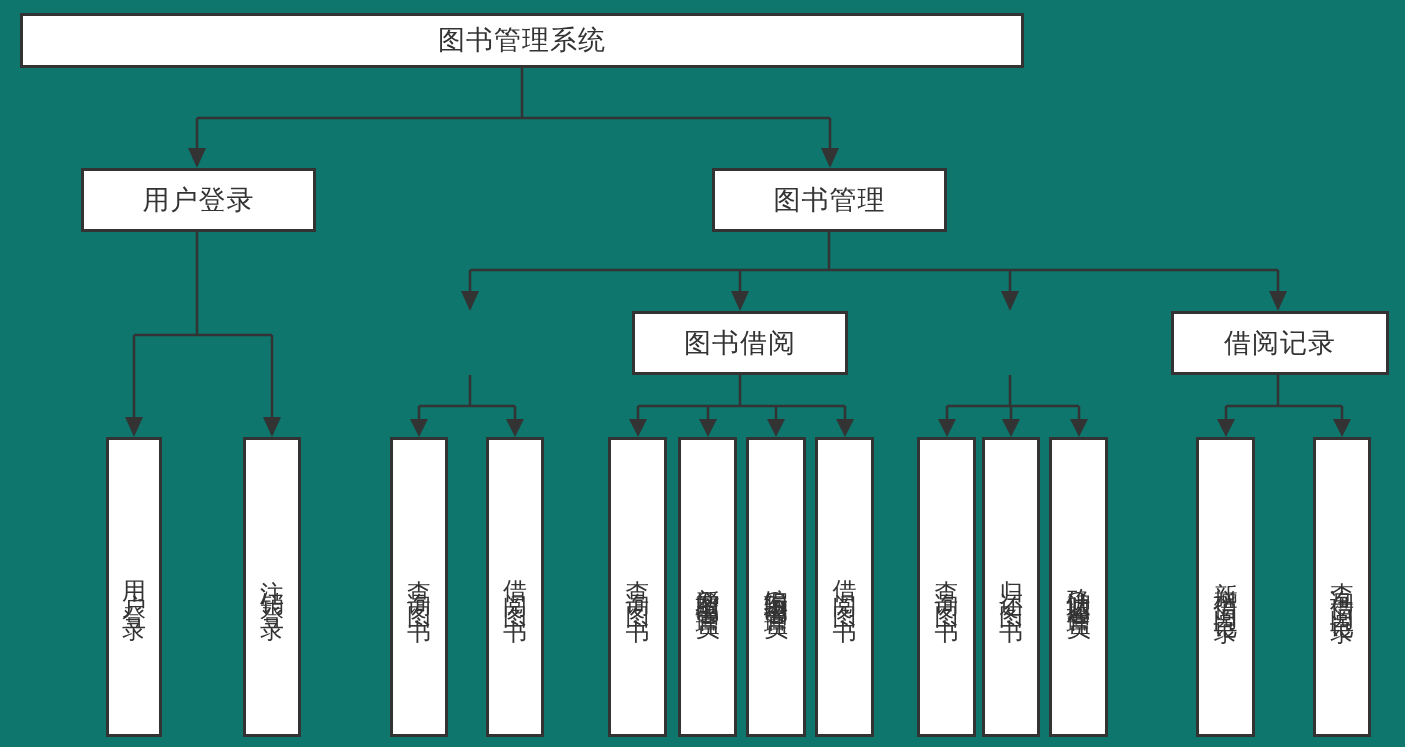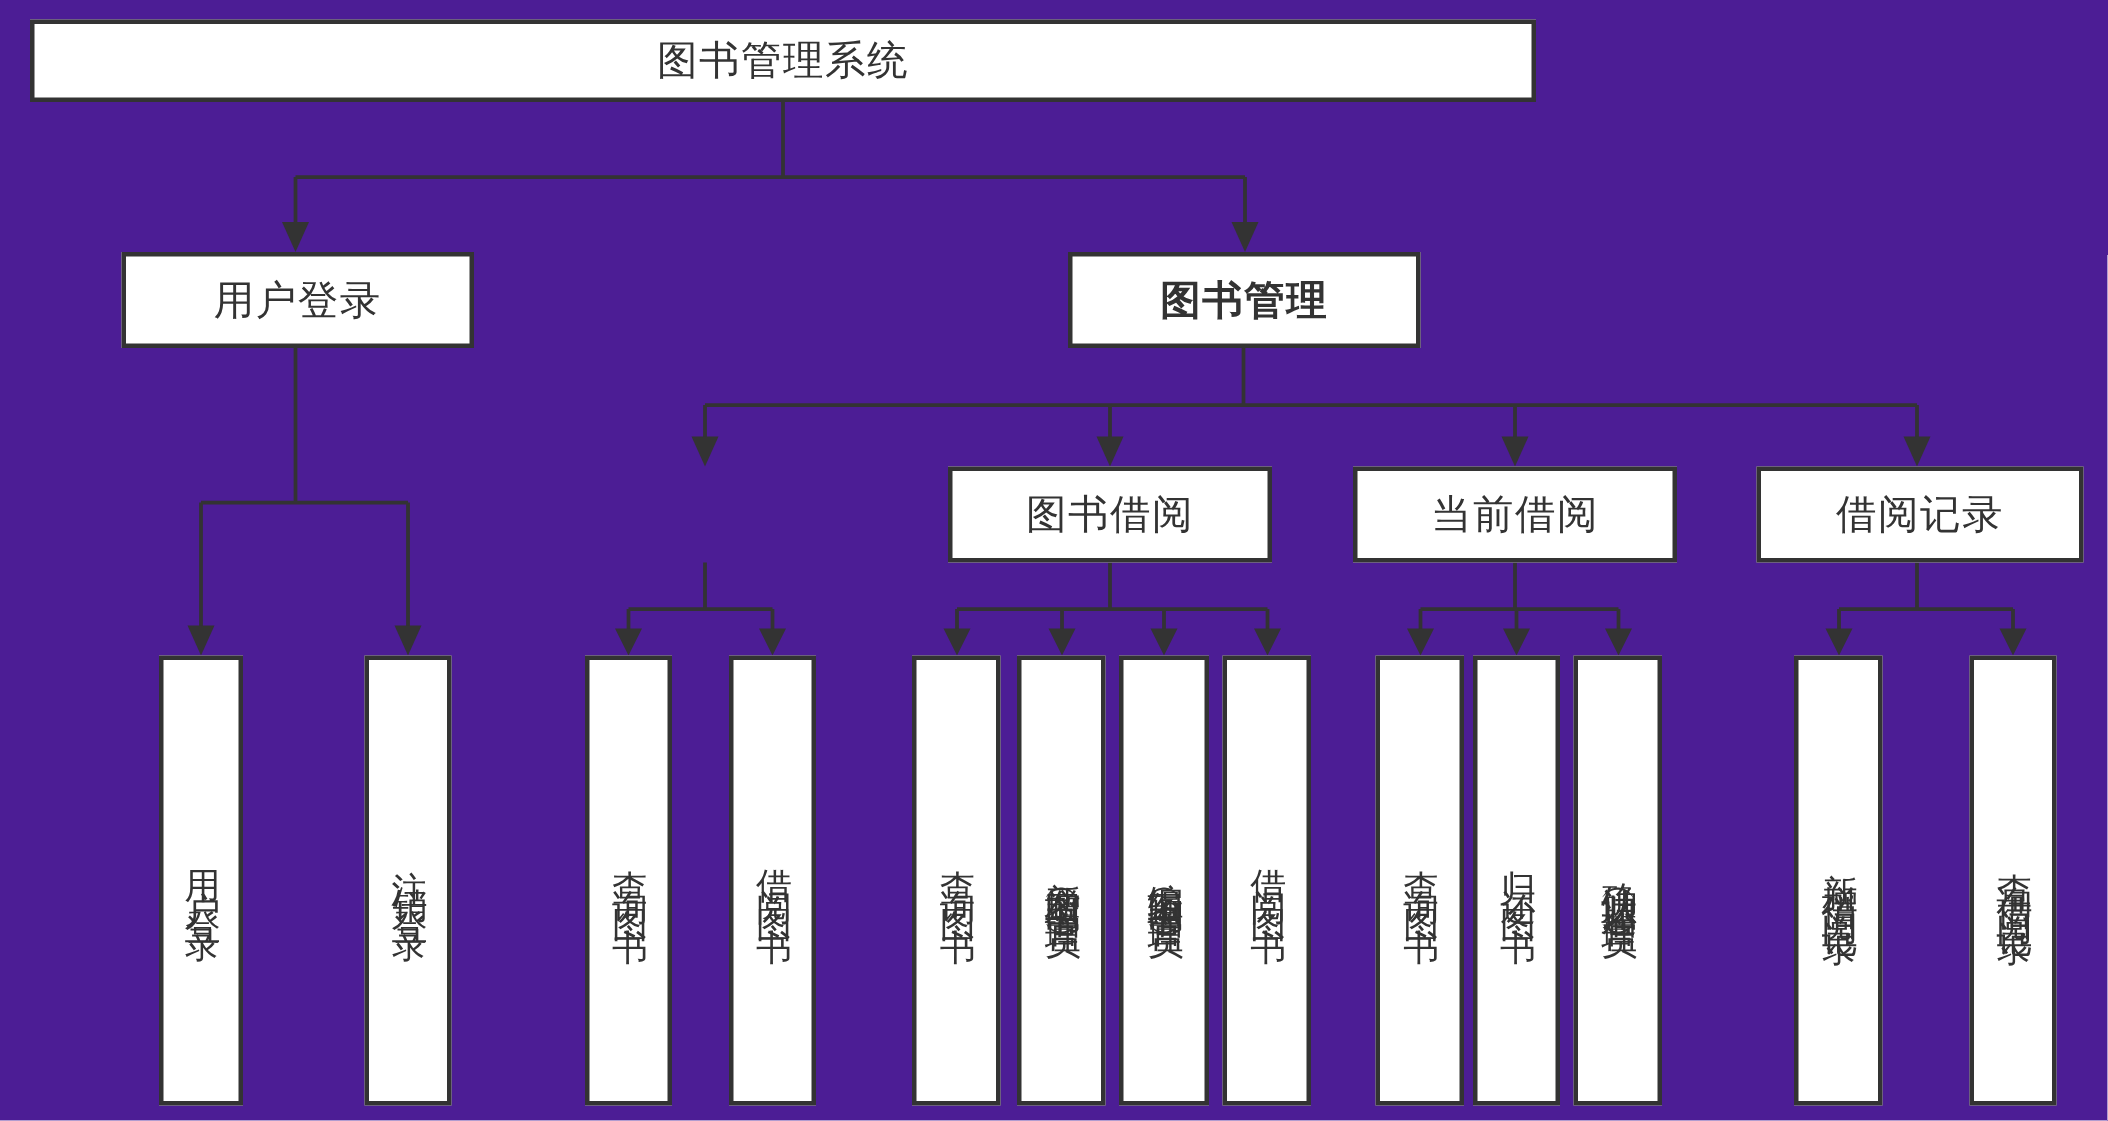--- a/index.html
+++ b/index.html
@@ -4,21 +4,21 @@
 <style>
   html, body {
     margin: 0;
     padding: 0;
     background: #ffffff;
   }
   .stage {
     position: relative;
     width: 1405px;
     height: 747px;
-    background: #4c1d95;
+    background: #0f766e;
     overflow: hidden;
     font-family: "Liberation Sans", sans-serif;
     color: #333333;
   }
   .wires {
     position: absolute;
     left: 0;
     top: 0;
     z-index: 1;
   }
@@ -122,29 +122,26 @@
     </g>
   </svg>
 
   <div class="box" style="left:20px; top:13px; width:1004px; height:55px;">
     <span class="hlabel">图书管理系统</span>
   </div>
 
   <div class="box" style="left:81px; top:168px; width:235px; height:64px;">
     <span class="hlabel">用户登录</span>
   </div>
-  <div class="box" style="left:712px; top:168px; width:235px; height:64px;font-weight:bold;">
+  <div class="box" style="left:712px; top:168px; width:235px; height:64px;">
     <span class="hlabel">图书管理</span>
   </div>
 
   <div class="box" style="left:632px; top:311px; width:216px; height:64px;">
     <span class="hlabel">图书借阅</span>
-  </div>
-  <div class="box" style="left:902px; top:311px; width:216px; height:64px;">
-    <span class="hlabel">当前借阅</span>
   </div>
   <div class="box" style="left:1171px; top:311px; width:218px; height:64px;">
     <span class="hlabel">借阅记录</span>
   </div>
 
   <div class="box leaf ls-wide" style="left:106px; top:437px; width:56px; height:300px;">
     <span class="vtext">用户登录</span>
   </div>
   <div class="box leaf ls-wide" style="left:243px; top:437px; width:58px; height:300px;">
     <span class="vtext">注销登录</span>

